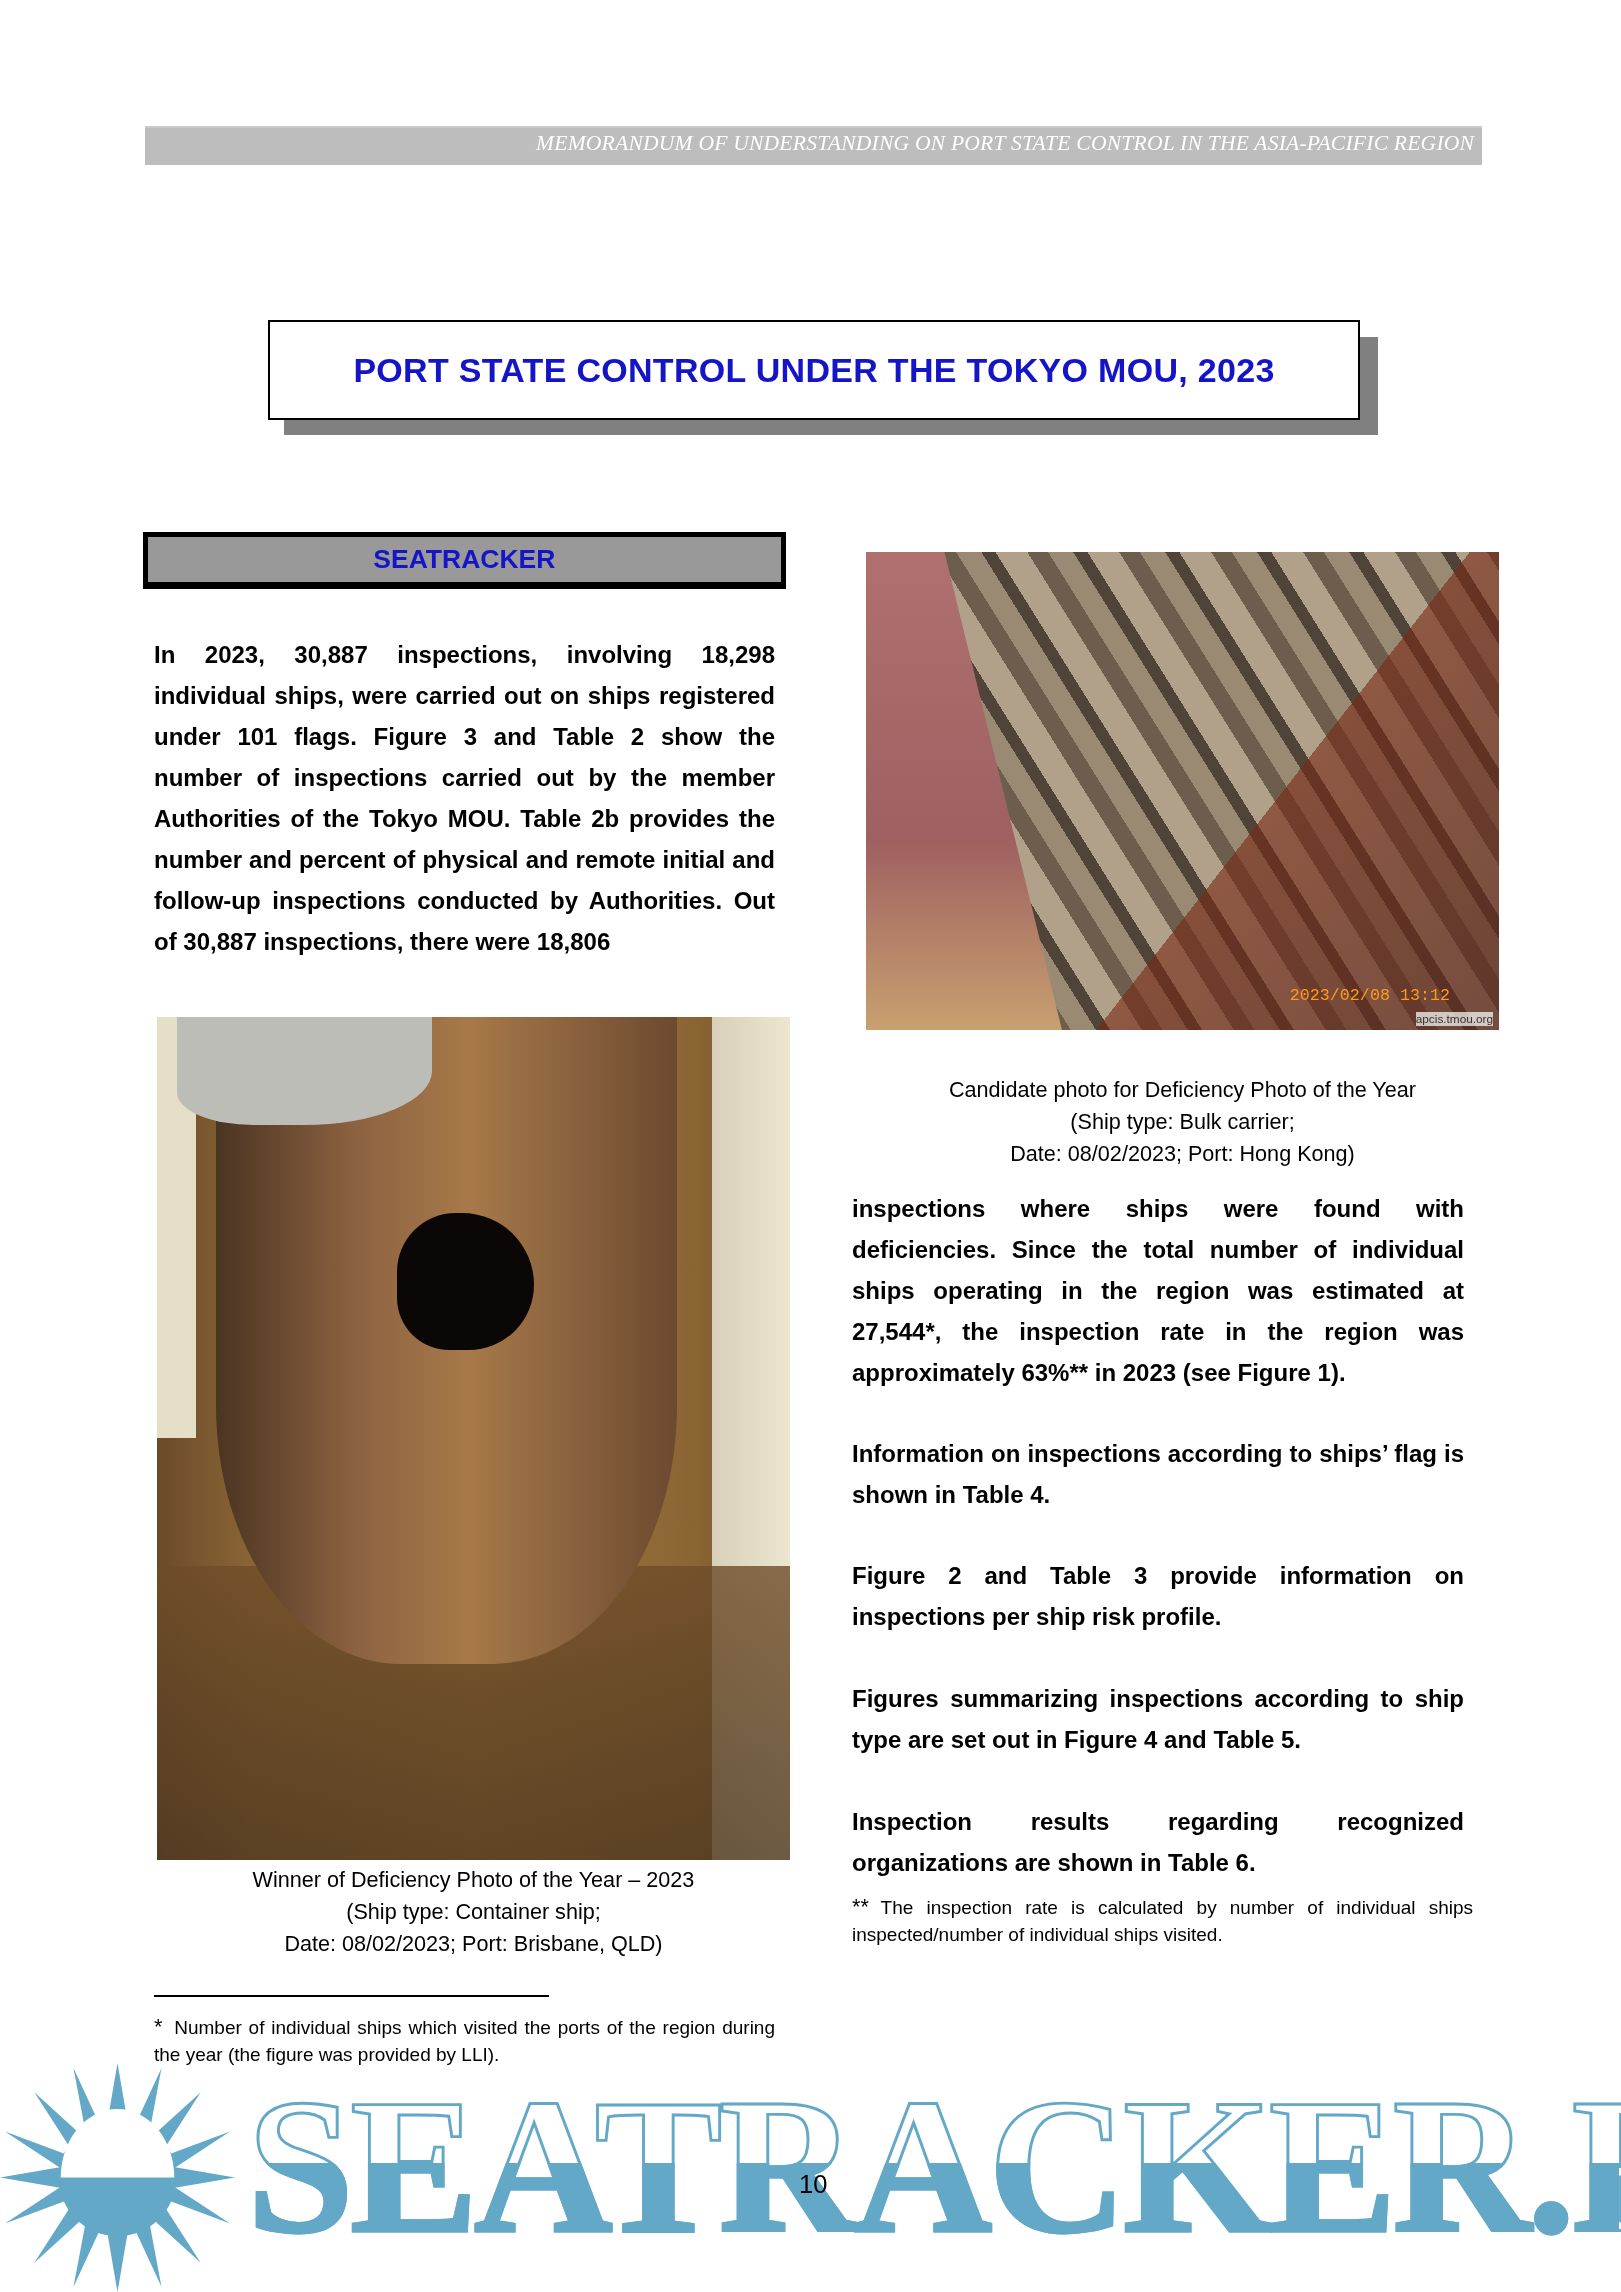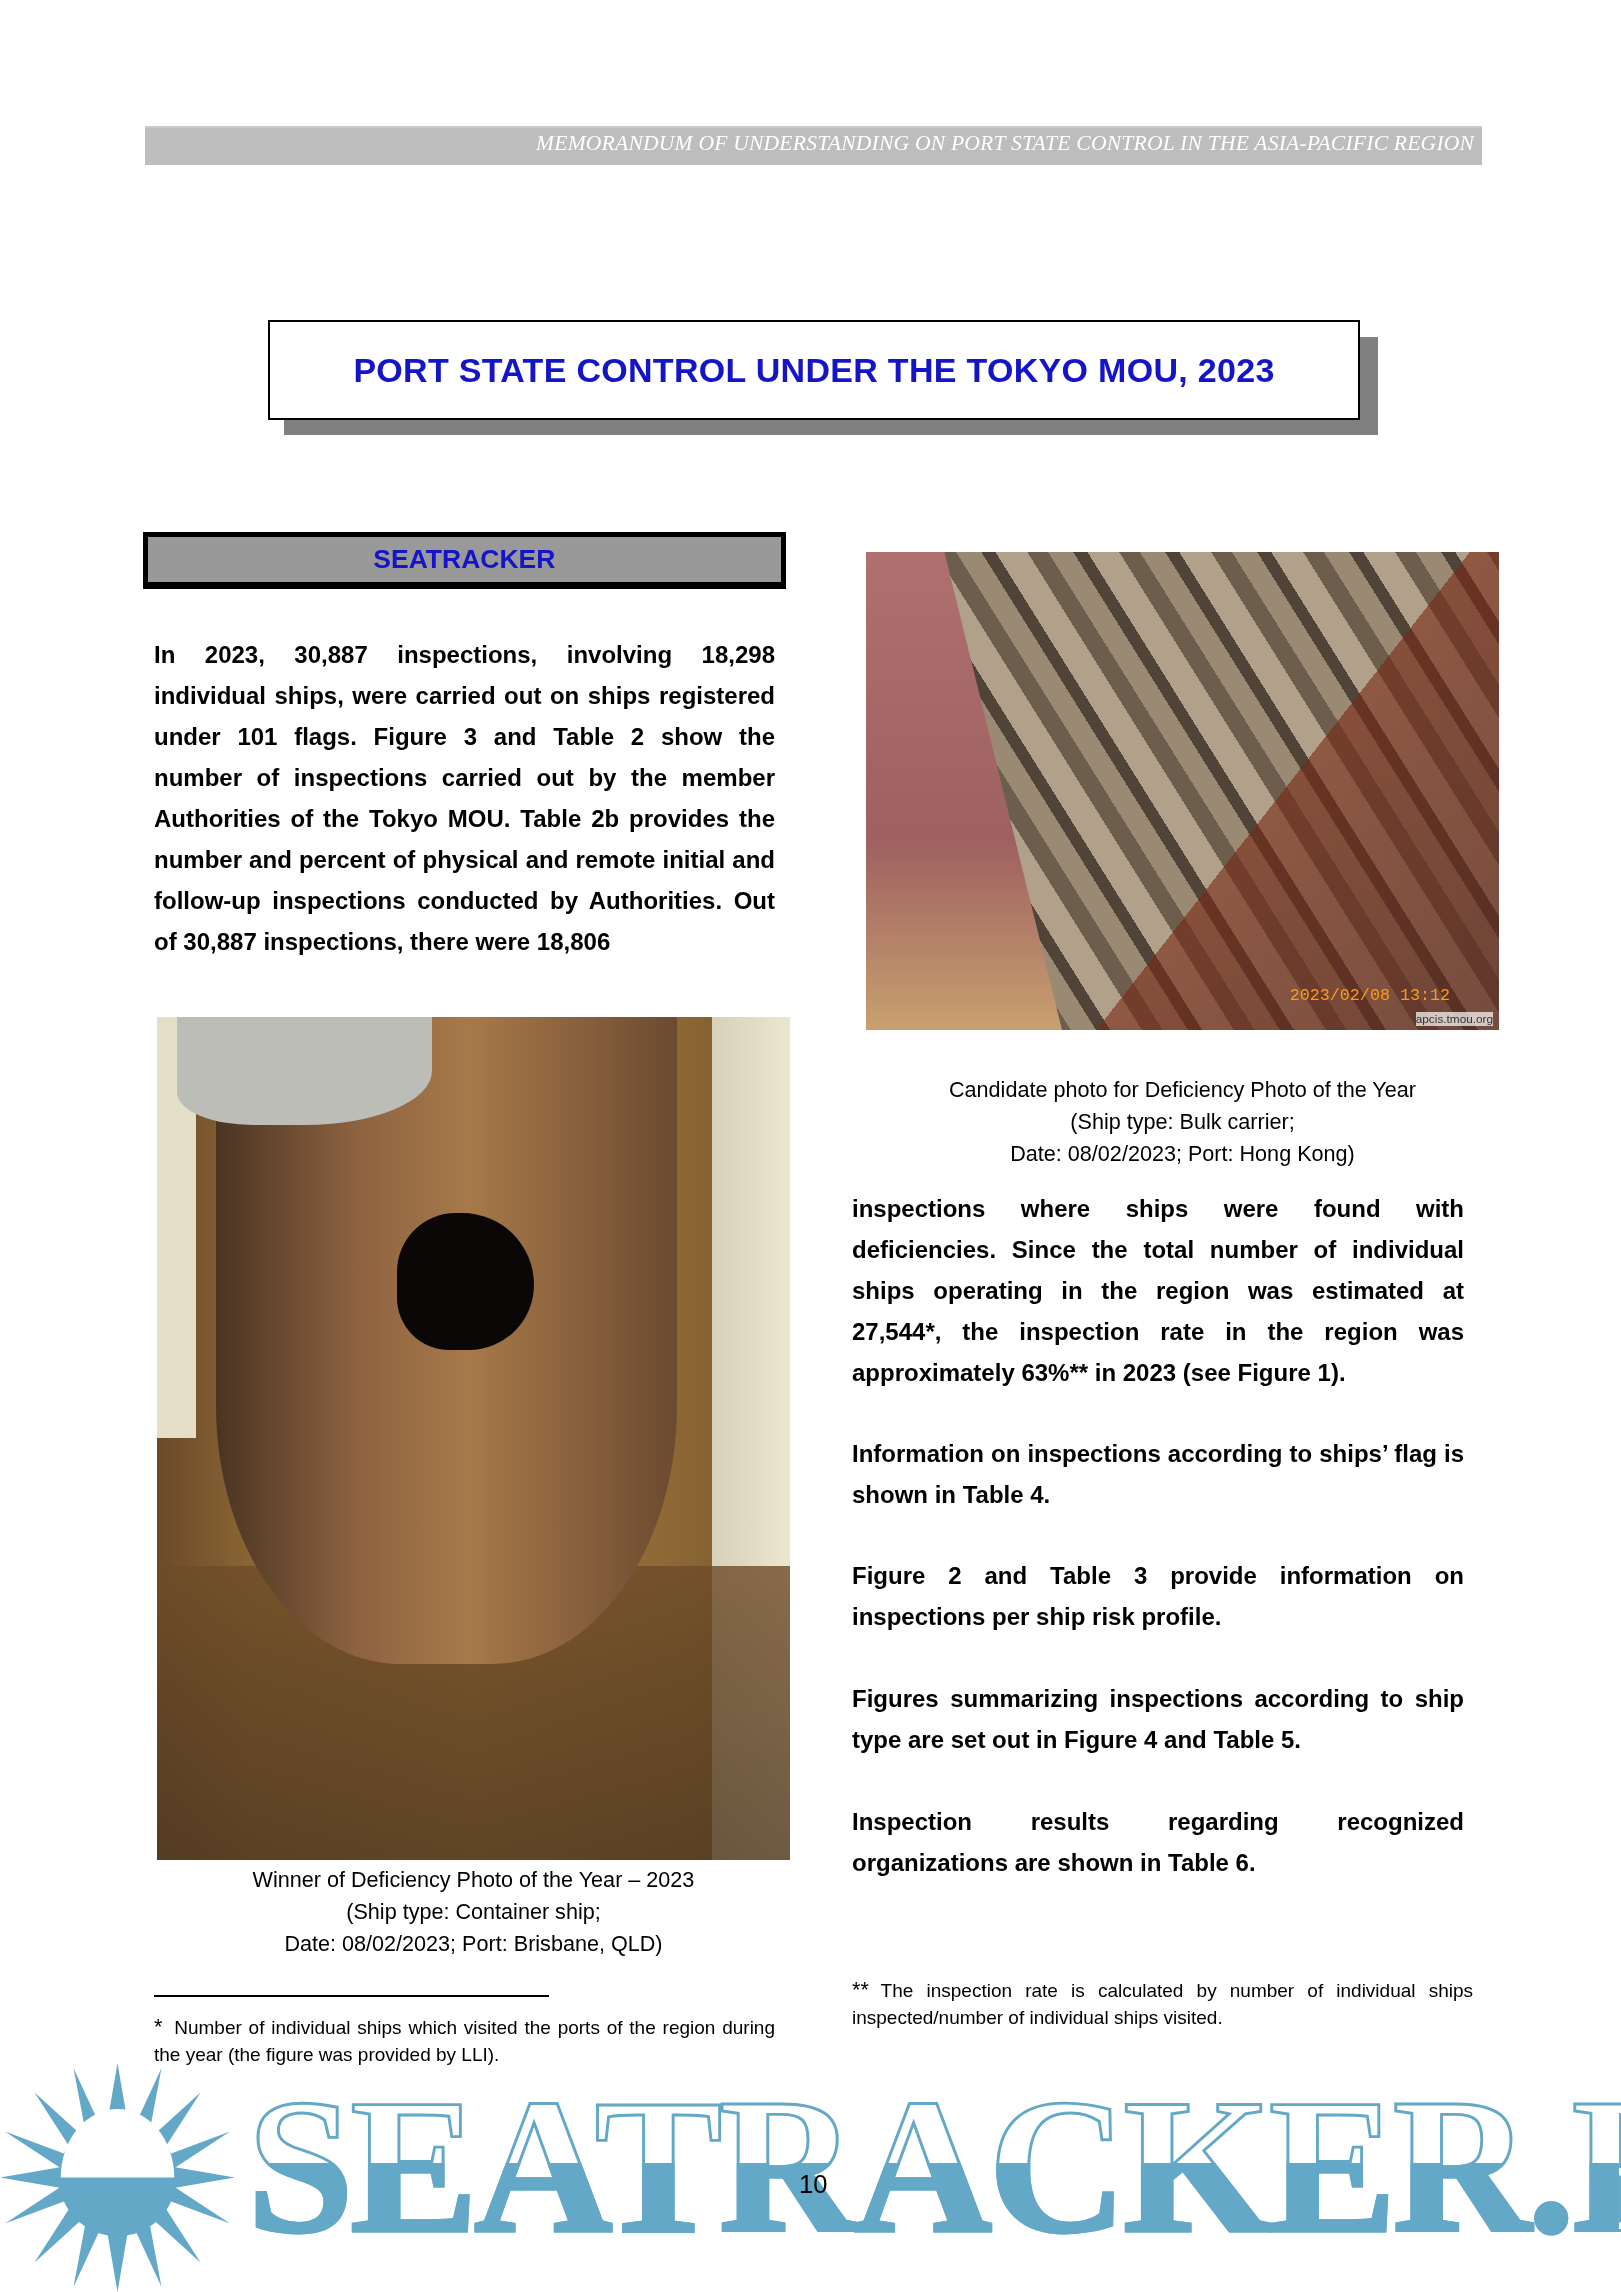--- a/index.html
+++ b/index.html
@@ -32,21 +32,21 @@
   .photo-left .pipe { position: absolute; left: 59px; top: 0; width: 461px; height: 647px; background: linear-gradient(90deg, #4a3422 0%, #8c6240 30%, #a7794a 55%, #6c4a30 100%); border-radius: 0 0 40% 40%; }
   .photo-left .coat { position: absolute; left: 19.6px; top: 0; width: 255px; height: 108px; background: #bdbdb8; border-radius: 0 0 50% 30%; }
   .photo-left .hole { position: absolute; left: 240px; top: 196px; width: 137px; height: 137px; background: #0b0706; border-radius: 45% 55% 50% 40%; }
   .photo-left .floor { position: absolute; left: 0; top: 549px; width: 633px; height: 294px; background: linear-gradient(180deg, #6e4c28, #4e3820); opacity: 0.8; }
   .caption { position: absolute; text-align: center; font-size: 21.6px; line-height: 32px; }
   .cap-right { left: 866px; top: 1043px; width: 633px; margin-top: 31px; }
   .cap-left { left: 157px; top: 1864px; width: 633px; }
   .fn-rule { position: absolute; left: 154px; top: 1995px; width: 395px; height: 2px; background: #000; }
   .footnote { position: absolute; font-size: 19px; line-height: 27.4px; text-align: justify; }
   .fn-left { left: 154px; top: 2013px; width: 621px; }
-  .fn-right { left: 852px; top: 1976px; width: 621px; }
+  .fn-right { left: 852px; top: 1893px; width: 621px; }
   .fn-left .mark, .fn-right .mark { font-size: 21.6px; margin-right: 11.8px; }
   .logo-sun { position: absolute; left: 0; top: 2063px; width: 235px; height: 229px; }
   .logo-text { position: absolute; left: 247px; top: 2088px; width: 1372px; height: 157px; font-family: "Liberation Serif", serif; font-weight: bold; font-size: 192px; line-height: 157px; letter-spacing: -3.9px; color: transparent; -webkit-text-stroke: 2.9px #64a8c8; background: linear-gradient(180deg, transparent 0 48%, #64a8c8 48% 100%); -webkit-background-clip: text; background-clip: text; }
   .page-num { position: absolute; left: 799px; top: 2170px; font-size: 25.5px; color: #000; }
 </style>
 </head>
 <body>
 
 <div class="header-band">
   <span>MEMORANDUM OF UNDERSTANDING ON PORT STATE CONTROL IN THE ASIA-PACIFIC REGION</span>

